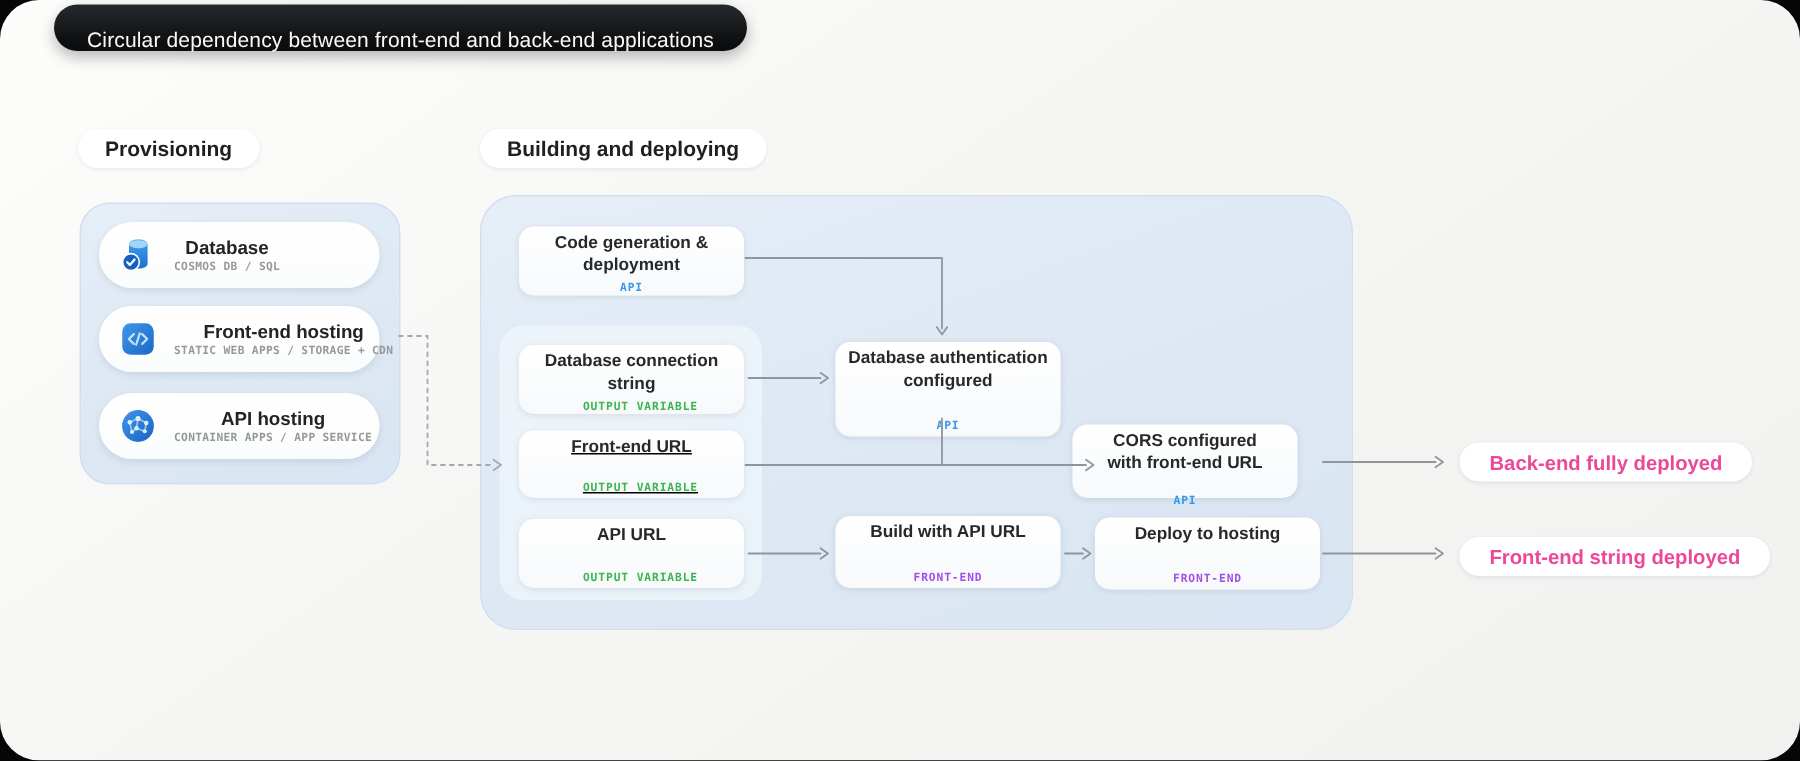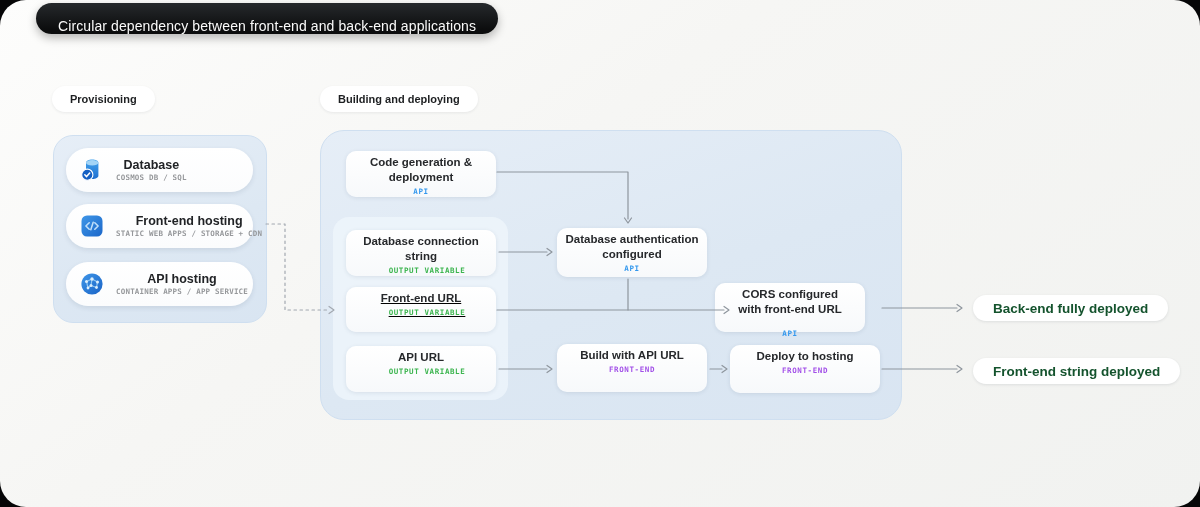--- a/index.html
+++ b/index.html
@@ -14,21 +14,21 @@
     position:absolute; left:36px; top:3px; height:31px; padding:0 22px;
     display:flex; align-items:flex-end; border-radius:16px;
     background:linear-gradient(180deg,#26292c 0%,#0c0d0e 85%);
     box-shadow:0 4px 10px rgba(0,0,0,.28);
     color:#fafafa; font-size:14px; font-weight:500; letter-spacing:.1px; white-space:nowrap;
   }
   .section-pill {
     position:absolute; top:86px; height:26px; padding:0 18px;
     display:flex; align-items:center; justify-content:center; border-radius:14px;
     background:#ffffff; box-shadow:0 1px 3px rgba(25,35,55,.08);
-    color:#1d1f21; font-size:11px; font-weight:700; white-space:nowrap;
+    color:#1d1f21; font-size:14px; font-weight:700; white-space:nowrap;
   }
   #pill-provisioning { left:52px; }
   #pill-building { left:320px; }
   
   .panel {
     position:absolute; border-radius:24px;
     background:linear-gradient(160deg,#e6eef7 0%,#dde8f3 55%,#d9e5f2 100%);
     border:1px solid #cfdff0;
   }
   #panel-provisioning { left:53px; top:135px; width:214px; height:188px; border-radius:20px; }
@@ -49,48 +49,48 @@
   .prov-sub {
     font-family:"DejaVu Sans Mono", monospace; font-size:7.5px; font-weight:700;
     color:#96989b; letter-spacing:.2px; line-height:1; white-space:nowrap;
   }
   .prov-icon { width:26px; height:26px; flex:0 0 26px; }
   
   .flow-card {
     position:absolute; width:150px; border-radius:10px;
     background:linear-gradient(180deg,#ffffff 0%,#f7f9fb 100%);
     box-shadow:0 1px 4px rgba(30,50,80,.10);
-    display:flex; flex-direction:column; align-items:center; justify-content:flex-start;
+    display:flex; flex-direction:column; align-items:center; justify-content:space-between;
     gap:3px; text-align:center; padding:4px 8px;
   }
   .flow-title { font-size:11.5px; font-weight:600; color:#26282b; line-height:1.3; }
   .flow-tag {
     font-family:"DejaVu Sans Mono", monospace; font-size:7.5px; font-weight:700;
     letter-spacing:.6px; line-height:1;
   }
   .tag-api { color:#3398ee; }
   .tag-output { color:#3cb54f;padding-left:12px; }
   .tag-frontend { color:#a24fe8; }
   #card-code-gen      { left:346px; top:151px; height:46px; }
   #card-db-conn       { left:346px; top:230px; height:46px; }
   #card-frontend-url  { left:346px; top:287px; height:45px;text-decoration:underline; }
   #card-api-url       { left:346px; top:346px; height:46px; }
-  #card-db-auth       { left:557px; top:228px; height:49px; }
+  #card-db-auth       { left:557px; top:228px; height:63px; }
   #card-build         { left:557px; top:344px; height:48px; }
   #card-cors          { left:715px; top:283px; height:49px;gap:13px; }
   #card-deploy        { left:730px; top:345px; height:48px; }
   #card-code-gen .flow-title { max-width:118px; }
   #card-db-auth  .flow-title { max-width:138px; }
   #card-cors     .flow-title { max-width:112px; }
   
   .outcome-pill {
     position:absolute; left:973px; height:26px; padding:0 20px;
     display:flex; align-items:center; justify-content:center; border-radius:14px;
     background:#ffffff; box-shadow:0 1px 3px rgba(25,35,55,.10);
-    color:#14532d; font-size:13.5px; font-weight:700; white-space:nowrap;
+    color:#ec4899; font-size:13.5px; font-weight:700; white-space:nowrap;
   }
   #pill-backend-done  { top:295px; }
   #pill-frontend-done { top:358px; }
   
   #arrow-layer { position:absolute; inset:0; pointer-events:none; }
 </style>
 </head>
 <body>
 
 <div class="page">

